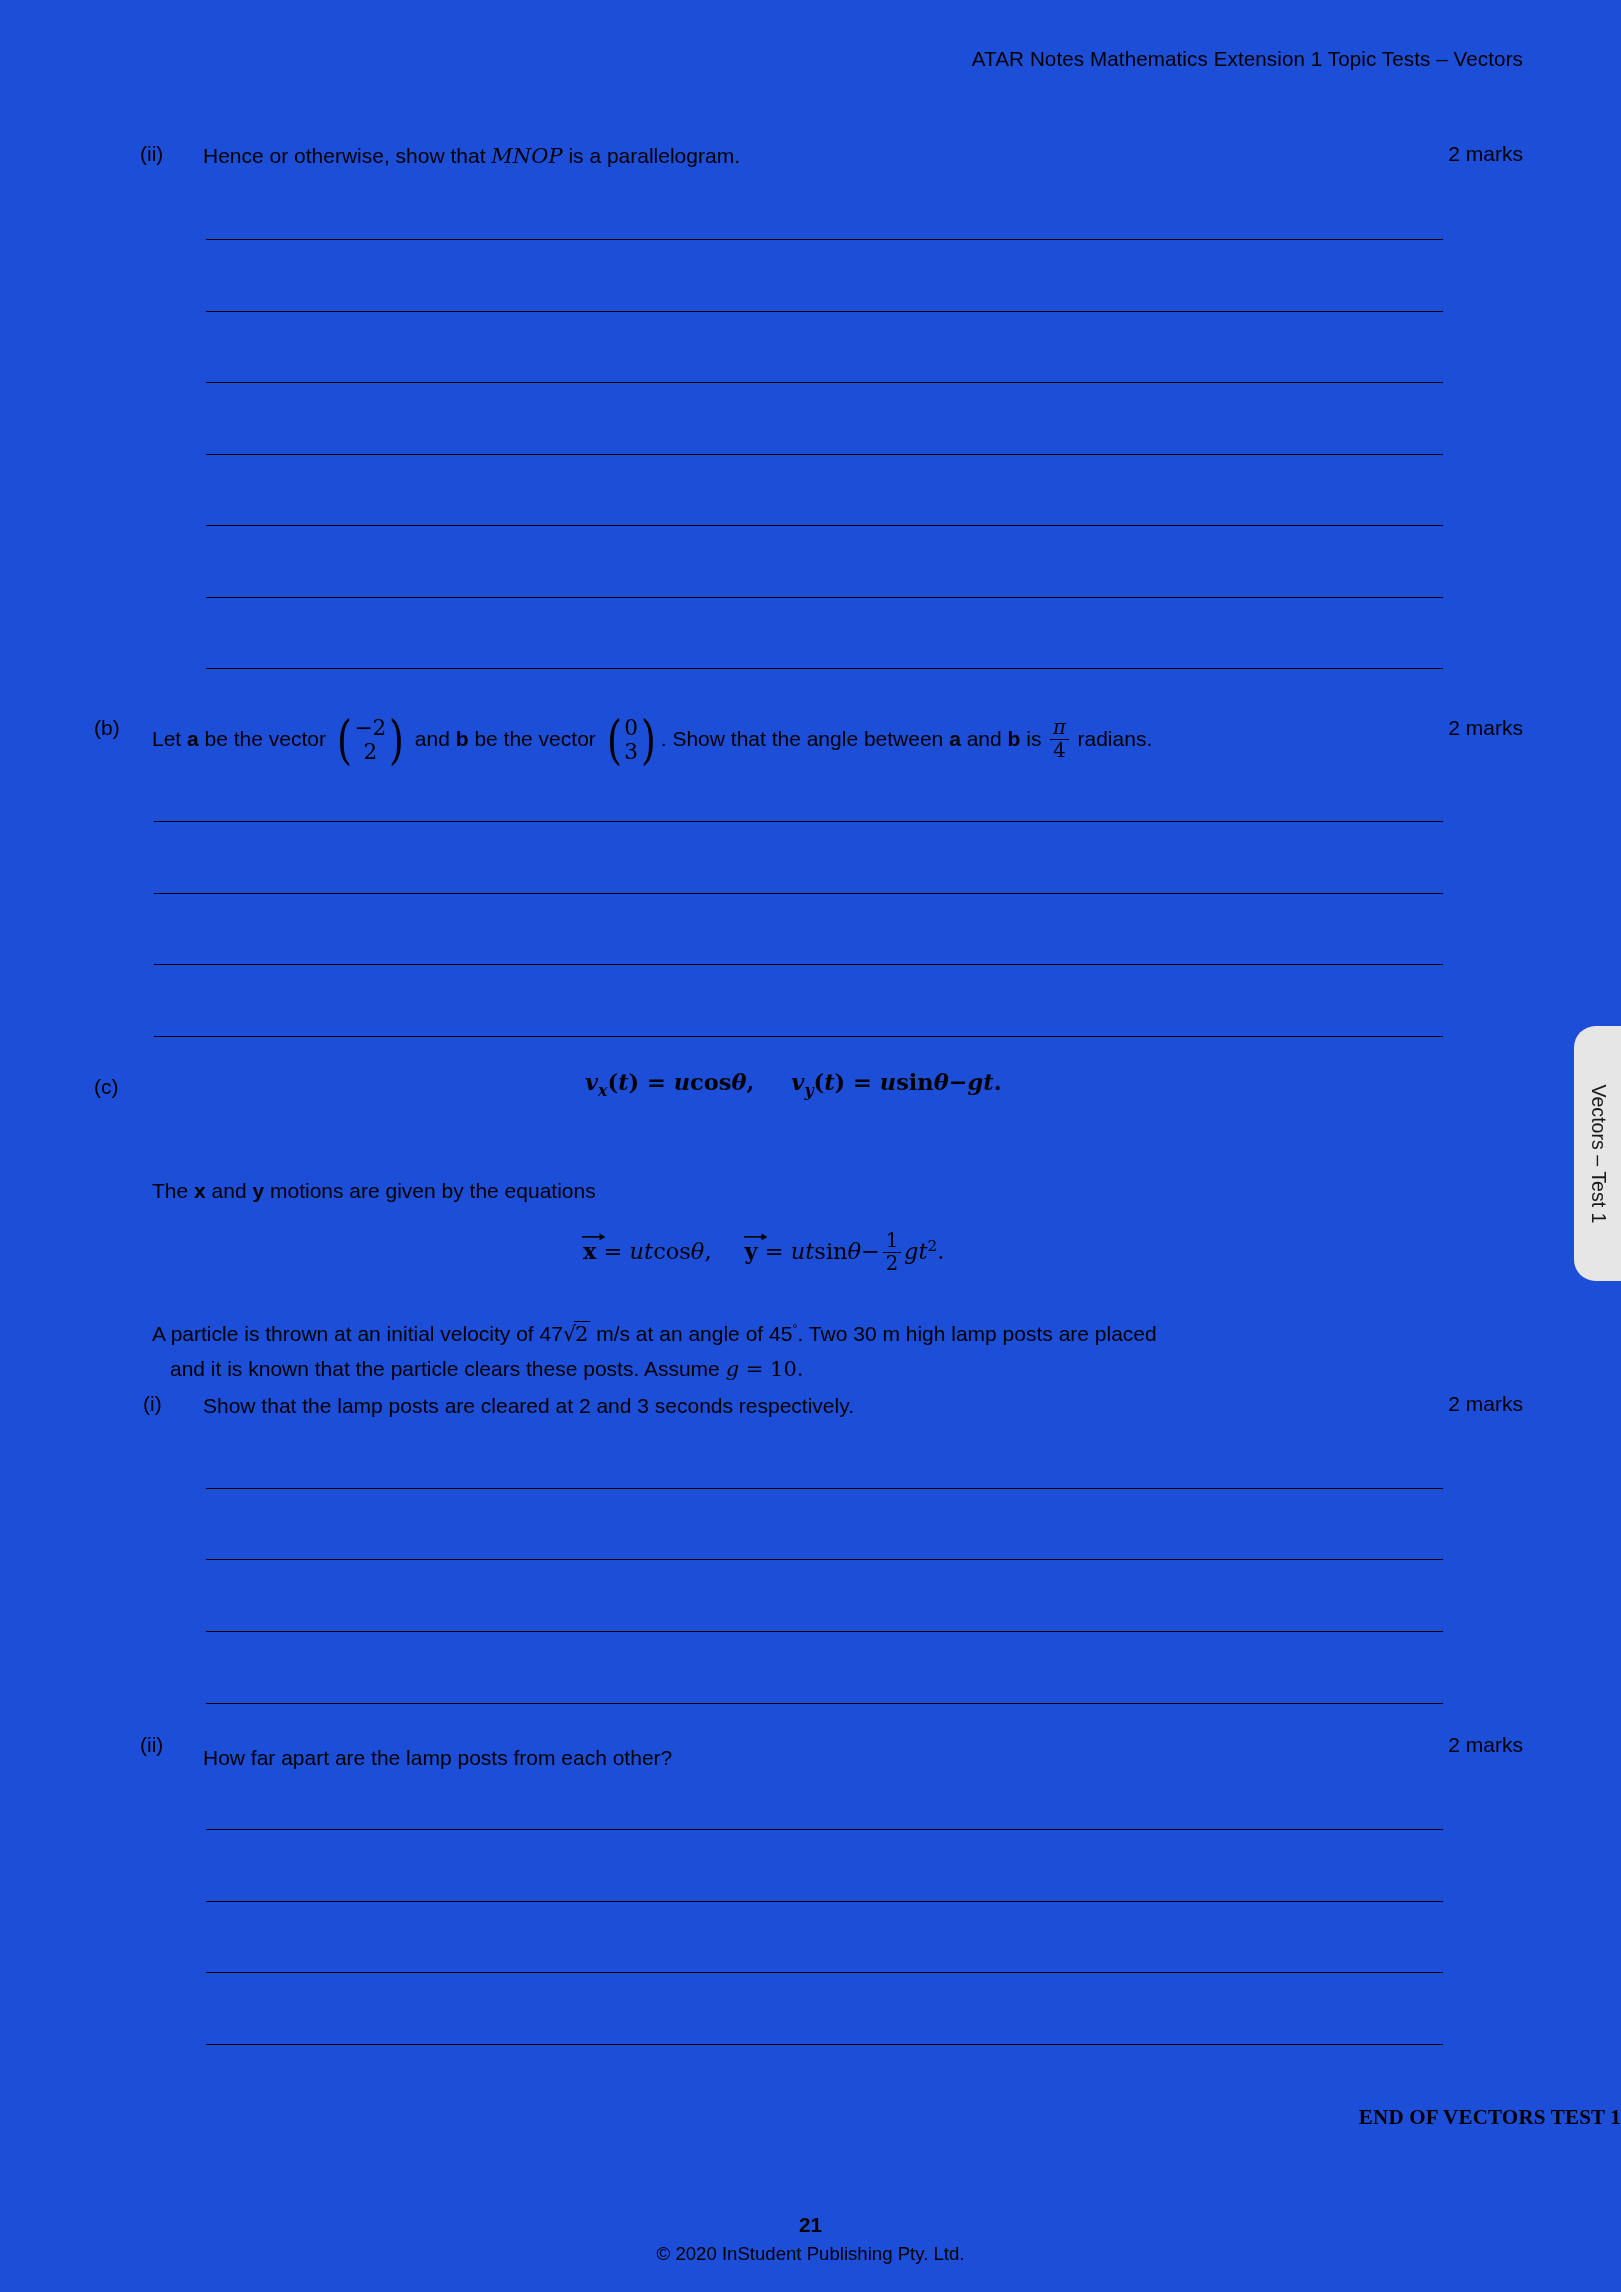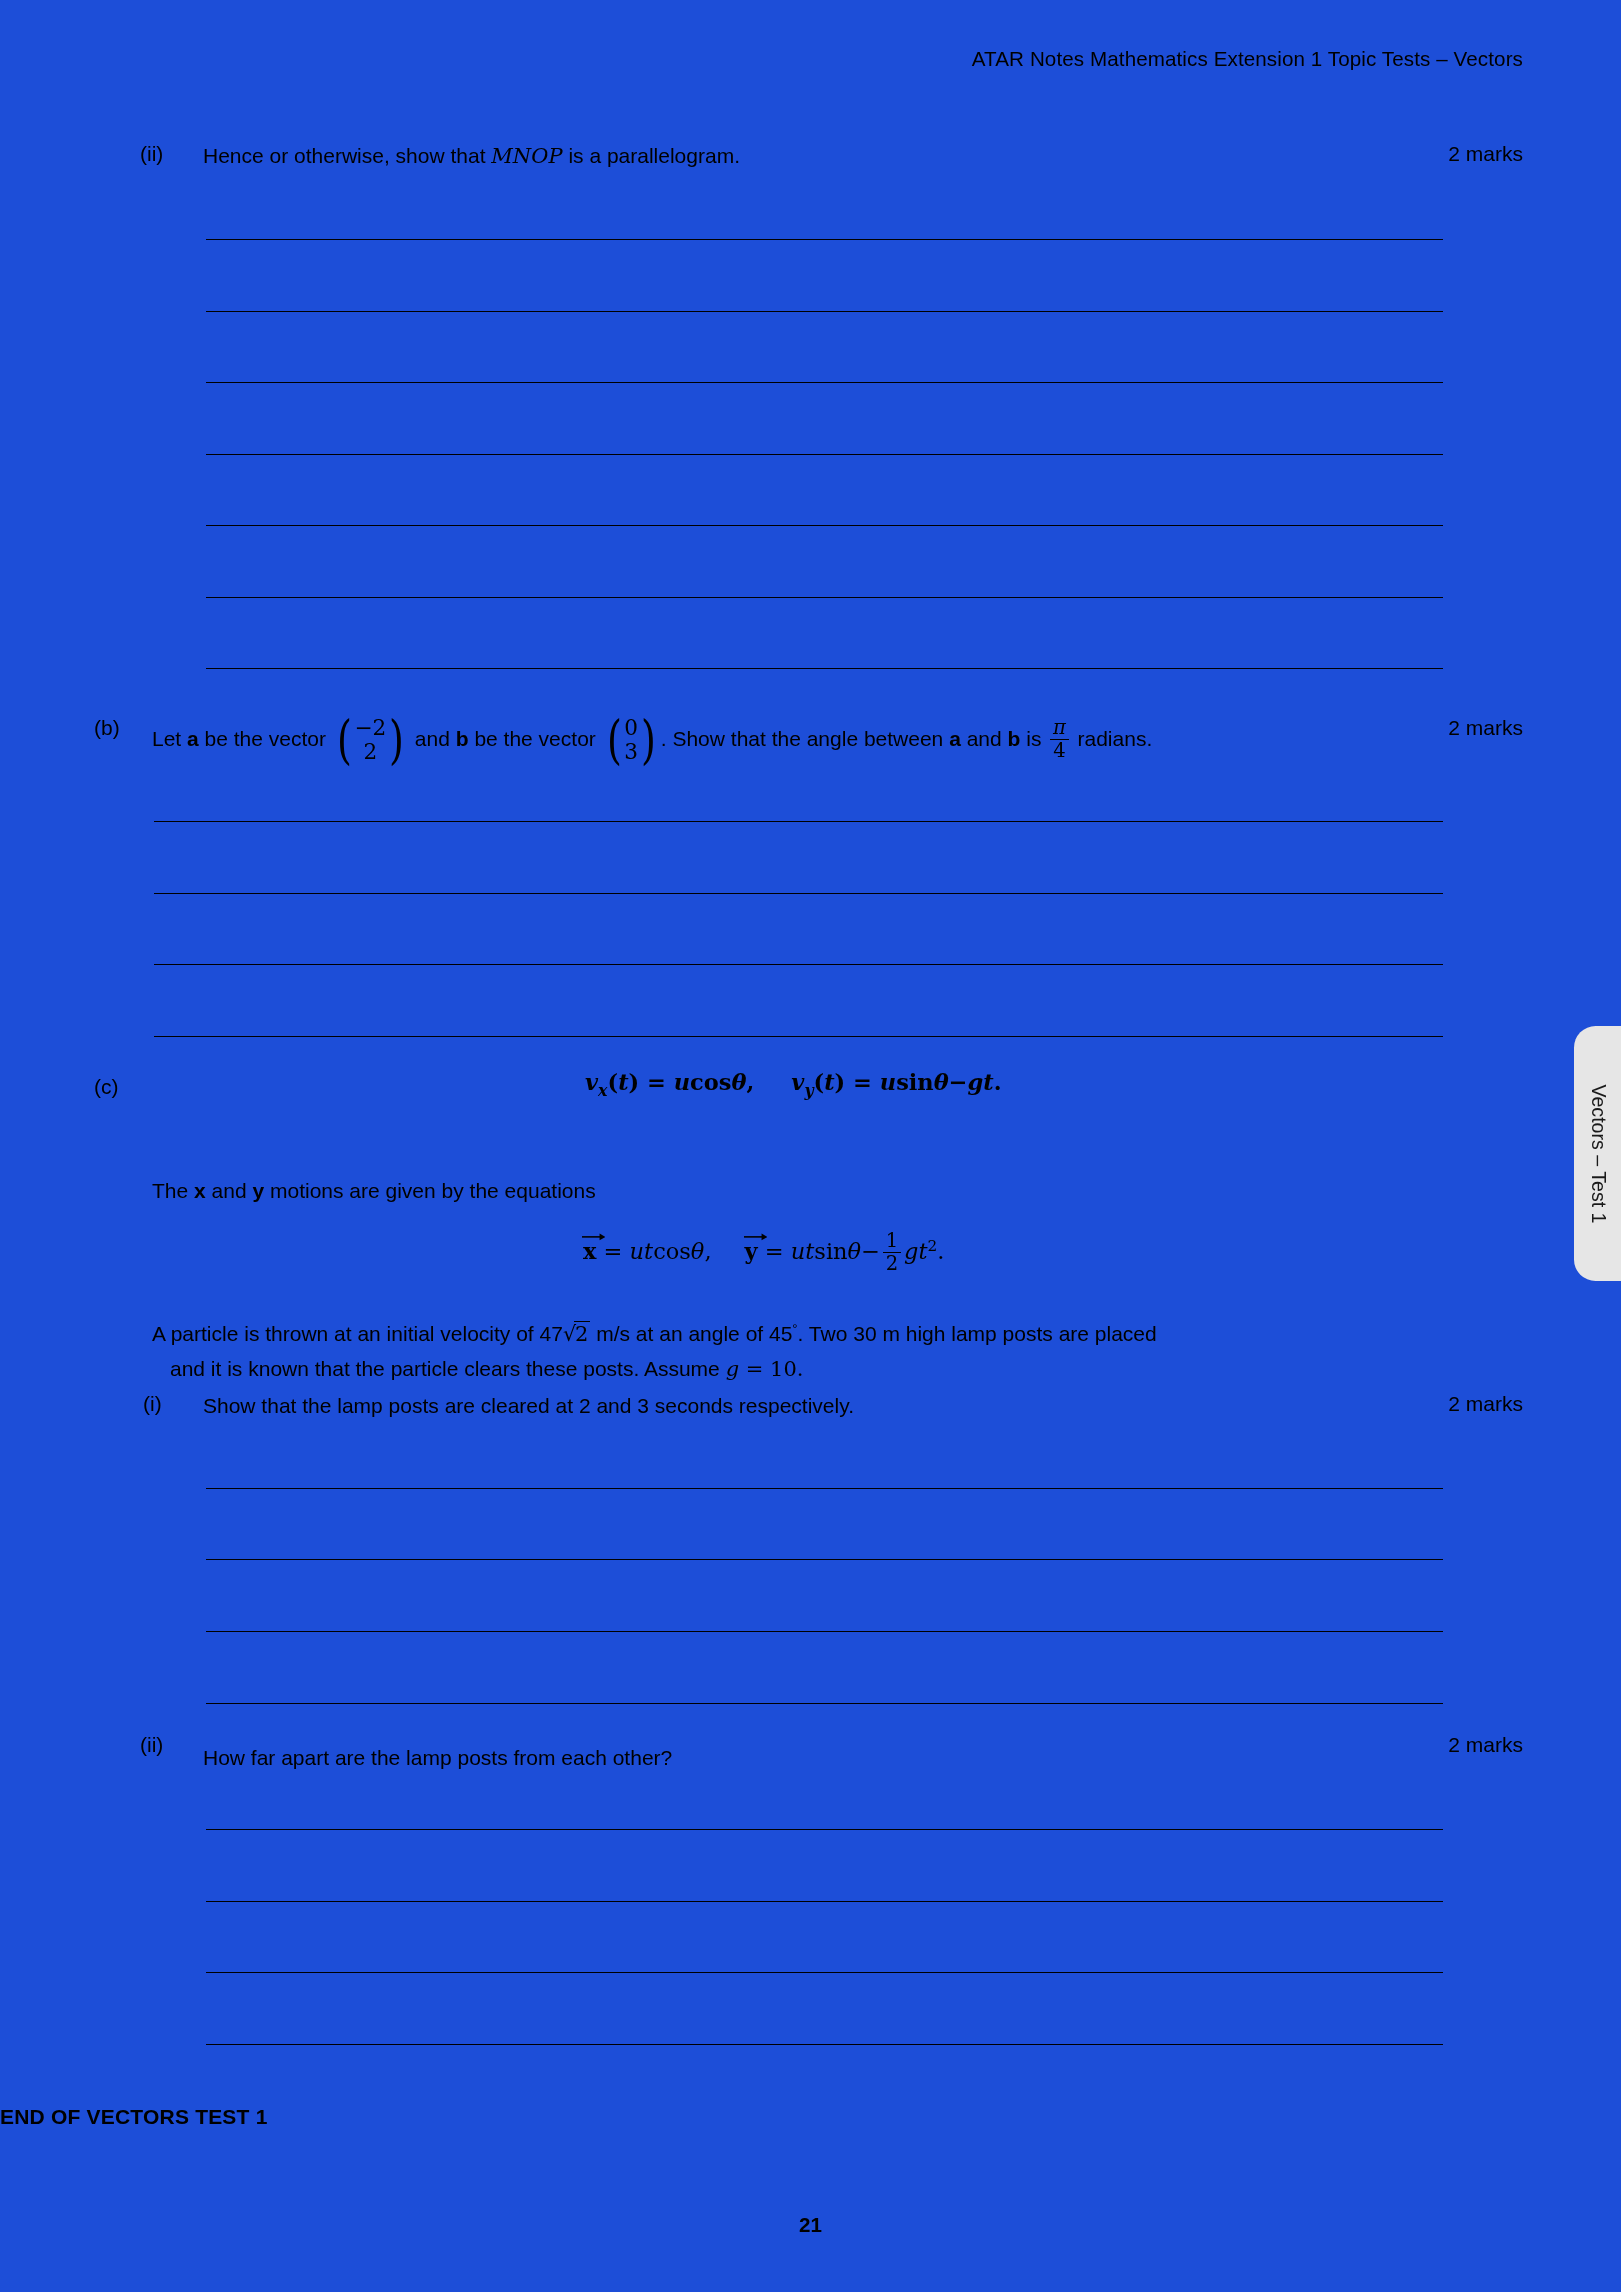--- a/index.html
+++ b/index.html
@@ -150,24 +150,25 @@
     height: 8.8px;
   }
   .bold-it { font-weight: bold; }
   sup.degree { font-size: 0.62em; vertical-align: super; }
 
   
   .end-note {
     position: absolute;
     left: 0;
     right: 0;
-    text-align: left;
+    text-align: right;
     font-size: 21px;
     font-weight: bold;
     letter-spacing: 0.2px;
+    font-family: Liberation Serif, serif;
   }
   .page-number {
     position: absolute;
     left: 0;
     right: 0;
     text-align: center;
     font-size: 20.6px;
     font-weight: bold;
   }
   .copyright {
@@ -255,15 +256,16 @@
   <div class="qrow" style="left:203px; top:1733px;margin-top:11px;">How far apart are the lamp posts from each other?</div>
   <div class="marks" style="top:1733px;">2 marks</div>
 
   <div class="rule" style="left:206px; top:1829px; width:1237px;"></div>
   <div class="rule" style="left:206px; top:1901px; width:1237px;"></div>
   <div class="rule" style="left:206px; top:1972px; width:1237px;"></div>
   <div class="rule" style="left:206px; top:2044px; width:1237px;"></div>
 
   <div class="end-note" style="top:2105px;">END OF VECTORS TEST 1</div>
   <div class="page-number" style="top:2213px;">21</div>
+  <div class="copyright" style="top:2243px;">© 2020 InStudent Publishing Pty. Ltd.</div>
 
 </div>
 
 
 </body></html>

